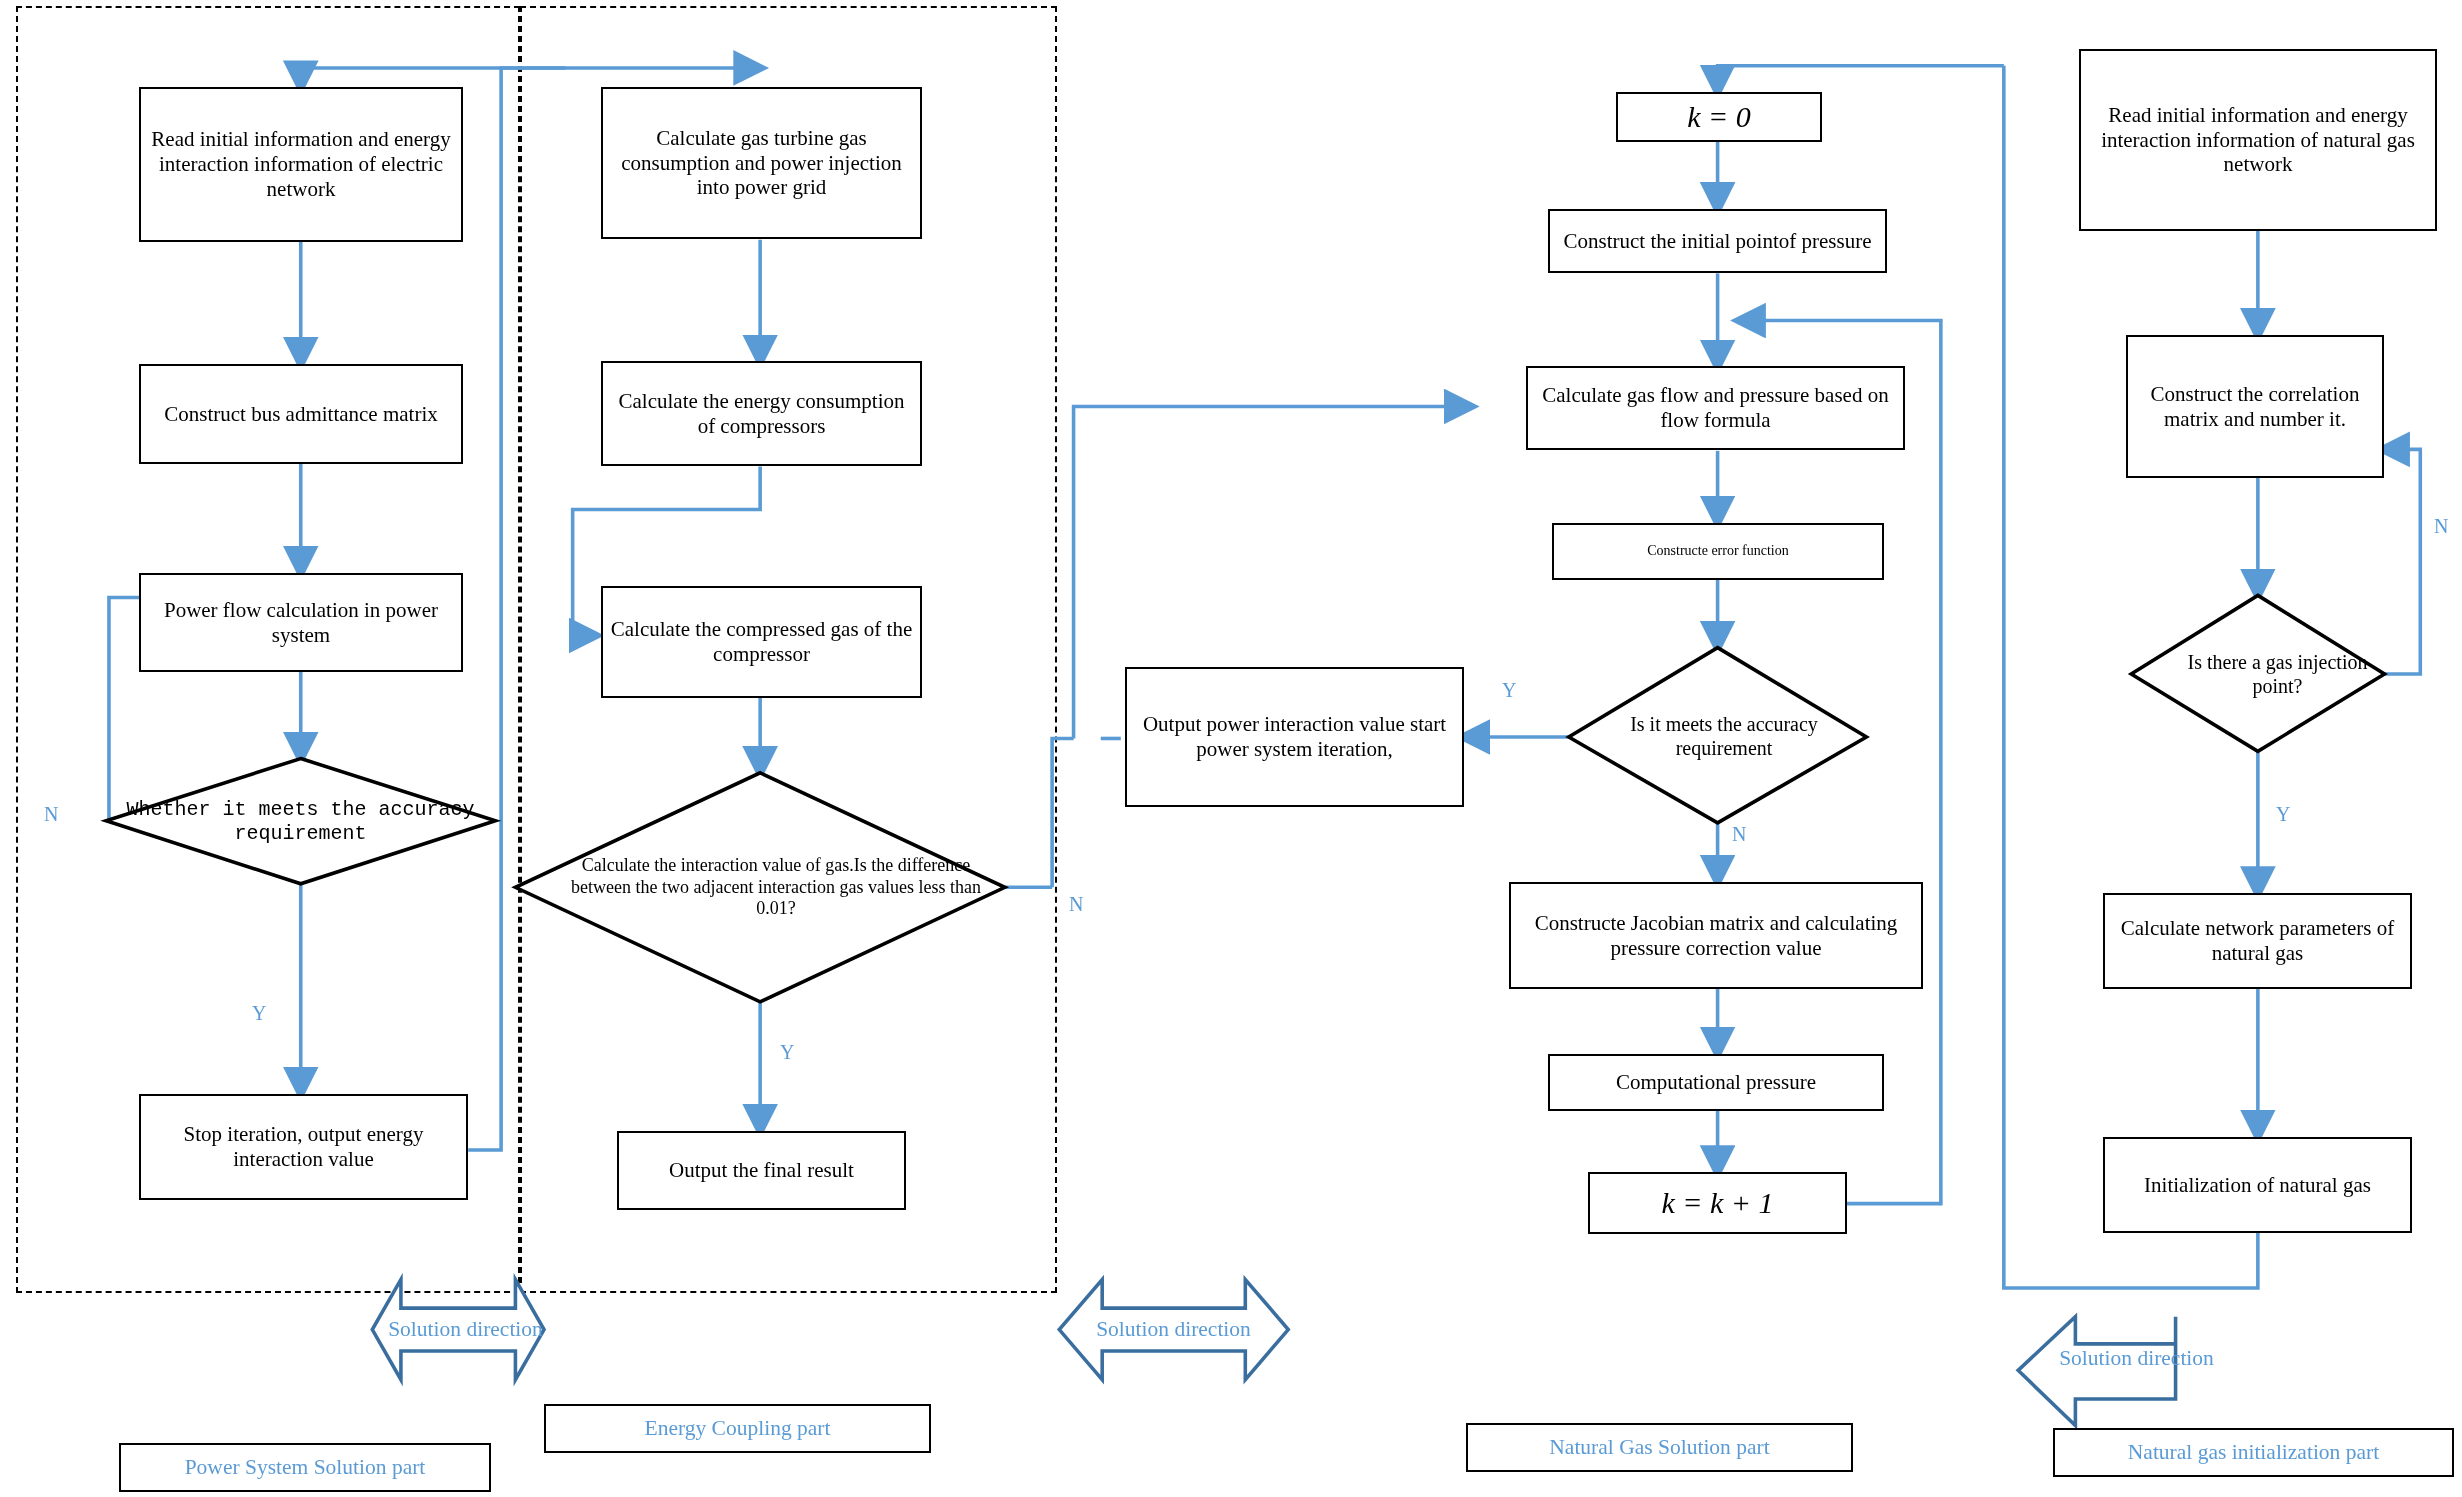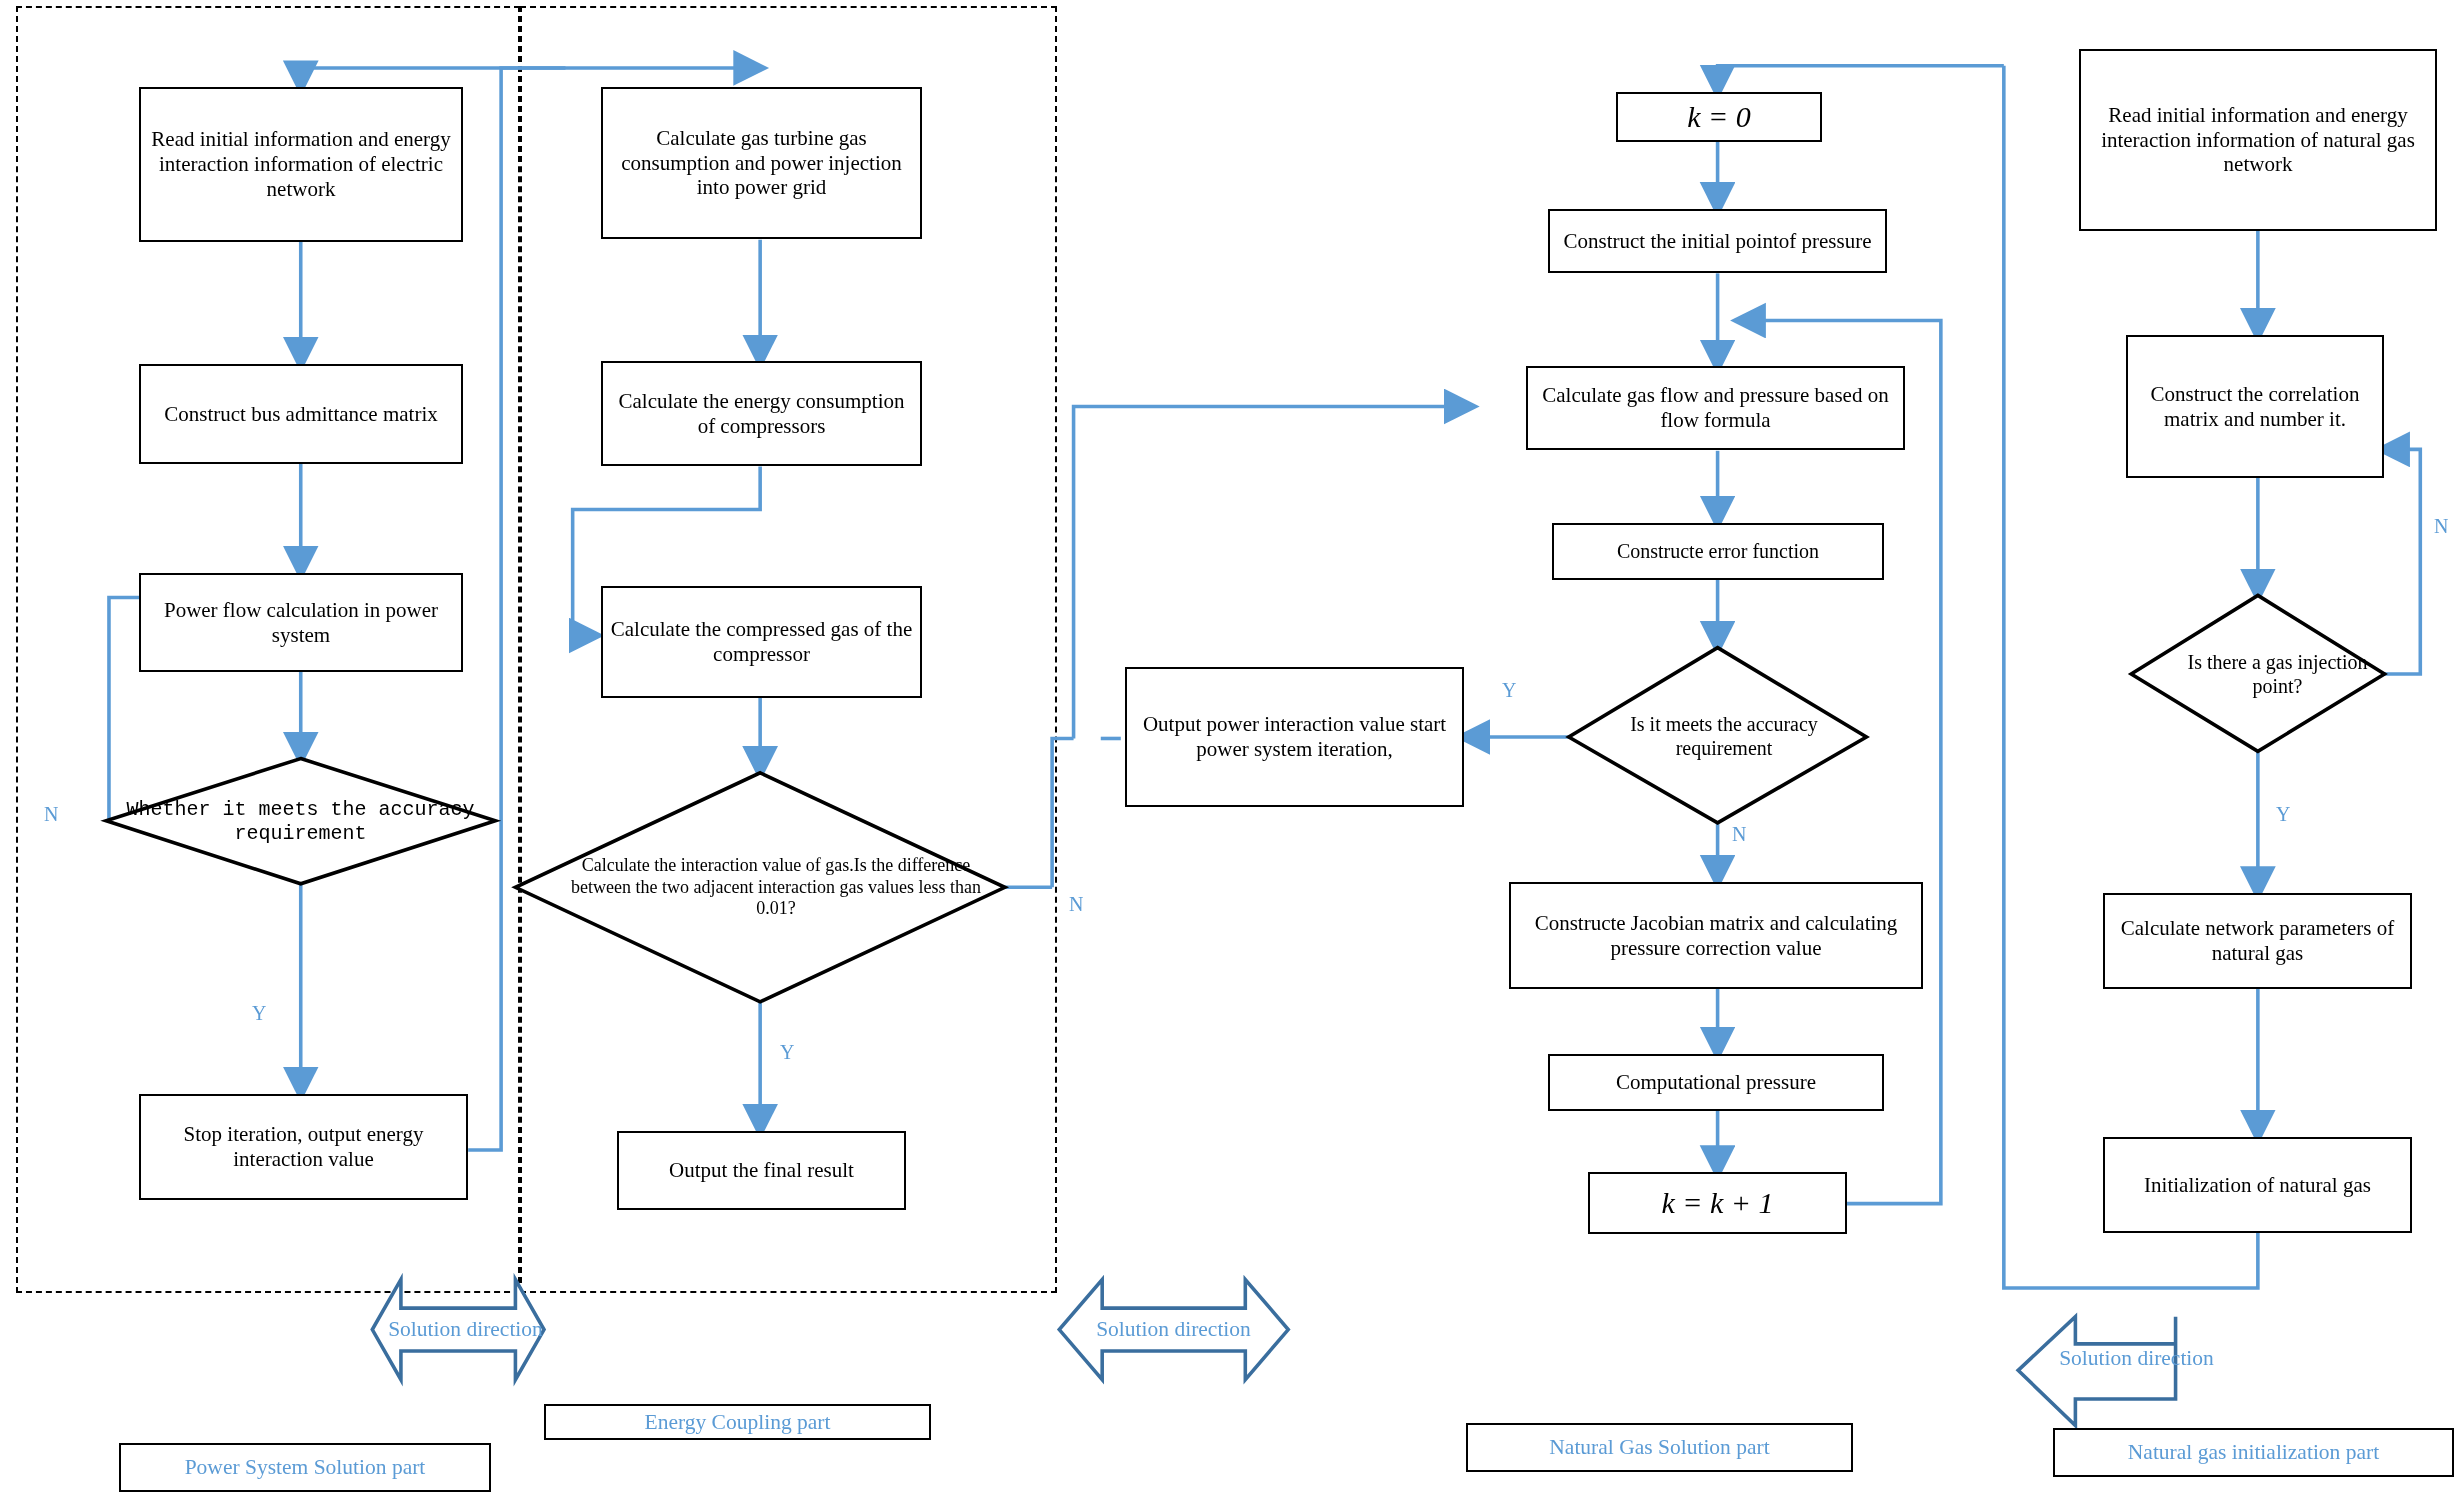--- a/index.html
+++ b/index.html
@@ -179,21 +179,21 @@
   </div>
 
   <div class="node" style="left:1548px;top:209px;width:339px;height:64px;font-size:21px;">
     <span class="txt">Construct the initial pointof pressure</span>
   </div>
 
   <div class="node" style="left:1526px;top:366px;width:379px;height:84px;font-size:21px;">
     <span class="txt">Calculate gas flow and pressure based on flow formula</span>
   </div>
 
-  <div class="node" style="left:1552px;top:523px;width:332px;height:57px;font-size:20px;">
+  <div class="node" style="left:1552px;top:523px;width:332px;height:57px;font-size:14px;">
     <span class="txt">Constructe error function</span>
   </div>
 
   <div class="diamond" style="left:1569px;top:648px;width:298px;height:175px;">
     <span class="dtxt" style="font-size:20px;width:286px;">Is it meets the accuracy requirement</span>
   </div>
 
   <div class="node" style="left:1509px;top:882px;width:414px;height:107px;font-size:21px;">
     <span class="txt">Constructe Jacobian matrix and calculating pressure correction value</span>
   </div>
@@ -243,21 +243,21 @@
   <span class="lbl" style="left:2276px;top:803px;">Y</span>
 
   <span class="dirlabel" style="left:387px;top:1317px;width:157px;">Solution direction</span>
   <span class="dirlabel" style="left:1084px;top:1317px;width:179px;">Solution direction</span>
   <span class="dirlabel" style="left:2047px;top:1346px;width:179px;">Solution direction</span>
 
   <div class="legbox" style="left:119px;top:1419px;width:372px;height:49px;margin-top:24px;">
     <span>Power System Solution part</span>
   </div>
 
-  <div class="legbox" style="left:544px;top:1404px;width:387px;height:36px;">
+  <div class="legbox" style="left:544px;top:1404px;width:387px;height:49px;">
     <span>Energy Coupling part</span>
   </div>
 
   <div class="legbox" style="left:1466px;top:1423px;width:387px;height:49px;">
     <span>Natural Gas Solution part</span>
   </div>
 
   <div class="legbox" style="left:2053px;top:1416px;width:401px;height:49px;margin-top:12px;">
     <span>Natural gas initialization part</span>
   </div>

